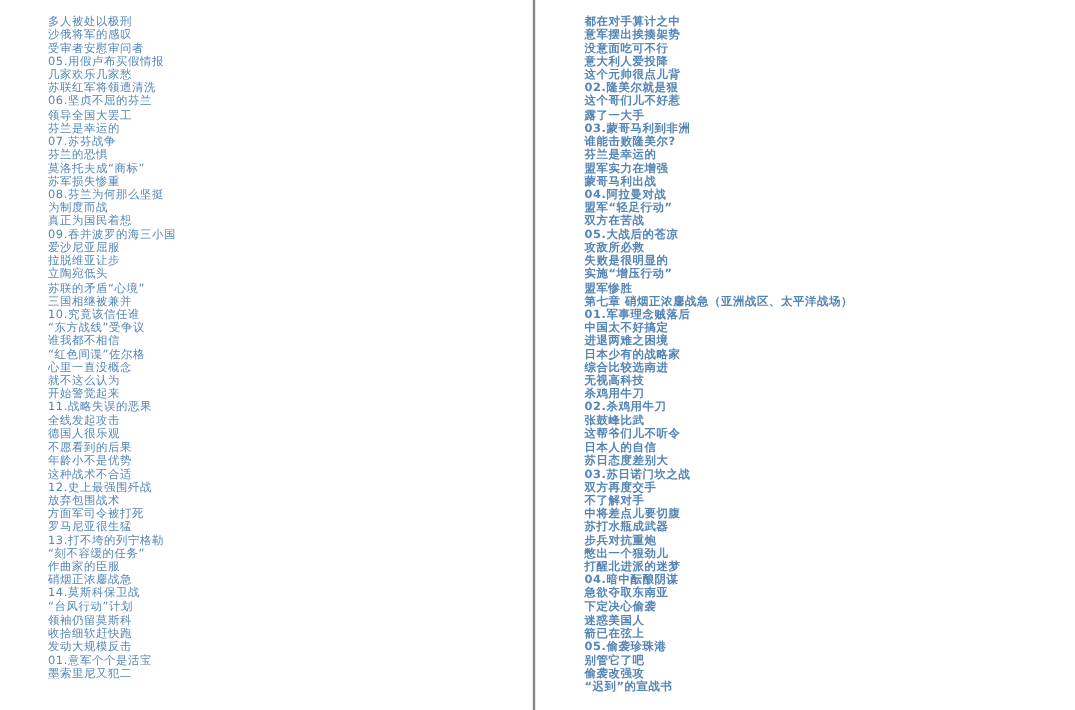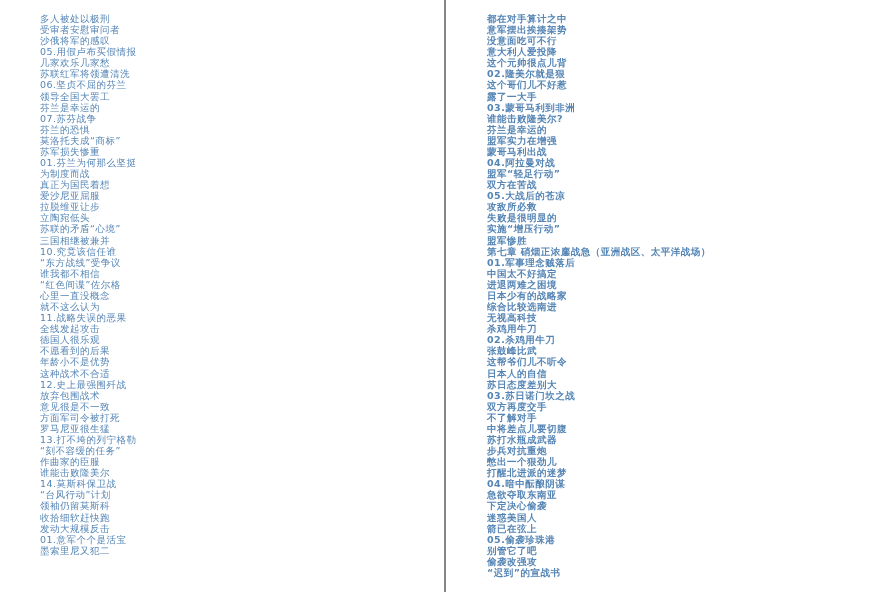--- a/index.html
+++ b/index.html
@@ -51,61 +51,62 @@
     letter-spacing: 0.5px;
   }
 </style>
 </head>
 <body>
 
 <div class="spread">
   <div class="page left">
     <div class="lines">
         <div class="toc-line">多人被处以极刑</div>
+        <div class="toc-line">沙俄将军的感叹</div>
         <div class="toc-line">受审者安慰审问者</div>
-        <div class="toc-line">沙俄将军的感叹</div>
         <div class="toc-line">05.用假卢布买假情报</div>
         <div class="toc-line">几家欢乐几家愁</div>
         <div class="toc-line">苏联红军将领遭清洗</div>
         <div class="toc-line">06.坚贞不屈的芬兰</div>
         <div class="toc-line">领导全国大罢工</div>
         <div class="toc-line">芬兰是幸运的</div>
         <div class="toc-line">07.苏芬战争</div>
         <div class="toc-line">芬兰的恐惧</div>
         <div class="toc-line">莫洛托夫成“商标”</div>
         <div class="toc-line">苏军损失惨重</div>
-        <div class="toc-line">01.芬兰为何那么坚挺</div>
+        <div class="toc-line">08.芬兰为何那么坚挺</div>
         <div class="toc-line">为制度而战</div>
         <div class="toc-line">真正为国民着想</div>
+        <div class="toc-line">09.吞并波罗的海三小国</div>
         <div class="toc-line">爱沙尼亚屈服</div>
         <div class="toc-line">拉脱维亚让步</div>
         <div class="toc-line">立陶宛低头</div>
         <div class="toc-line">苏联的矛盾“心境”</div>
         <div class="toc-line">三国相继被兼并</div>
         <div class="toc-line">10.究竟该信任谁</div>
         <div class="toc-line">“东方战线”受争议</div>
         <div class="toc-line">谁我都不相信</div>
         <div class="toc-line">“红色间谍”佐尔格</div>
         <div class="toc-line">心里一直没概念</div>
         <div class="toc-line">就不这么认为</div>
+        <div class="toc-line">开始警觉起来</div>
         <div class="toc-line">11.战略失误的恶果</div>
         <div class="toc-line">全线发起攻击</div>
         <div class="toc-line">德国人很乐观</div>
         <div class="toc-line">不愿看到的后果</div>
         <div class="toc-line">年龄小不是优势</div>
         <div class="toc-line">这种战术不合适</div>
         <div class="toc-line">12.史上最强围歼战</div>
         <div class="toc-line">放弃包围战术</div>
-        <div class="toc-line">意见很是不一致</div>
         <div class="toc-line">方面军司令被打死</div>
         <div class="toc-line">罗马尼亚很生猛</div>
         <div class="toc-line">13.打不垮的列宁格勒</div>
         <div class="toc-line">“刻不容缓的任务”</div>
         <div class="toc-line">作曲家的臣服</div>
-        <div class="toc-line">谁能击败隆美尔</div>
+        <div class="toc-line">硝烟正浓鏖战急</div>
         <div class="toc-line">14.莫斯科保卫战</div>
         <div class="toc-line">“台风行动”计划</div>
         <div class="toc-line">领袖仍留莫斯科</div>
         <div class="toc-line">收拾细软赶快跑</div>
         <div class="toc-line">发动大规模反击</div>
         <div class="toc-line">01.意军个个是活宝</div>
         <div class="toc-line">墨索里尼又犯二</div>
       </div>
   </div>
   <div class="divider"></div>

